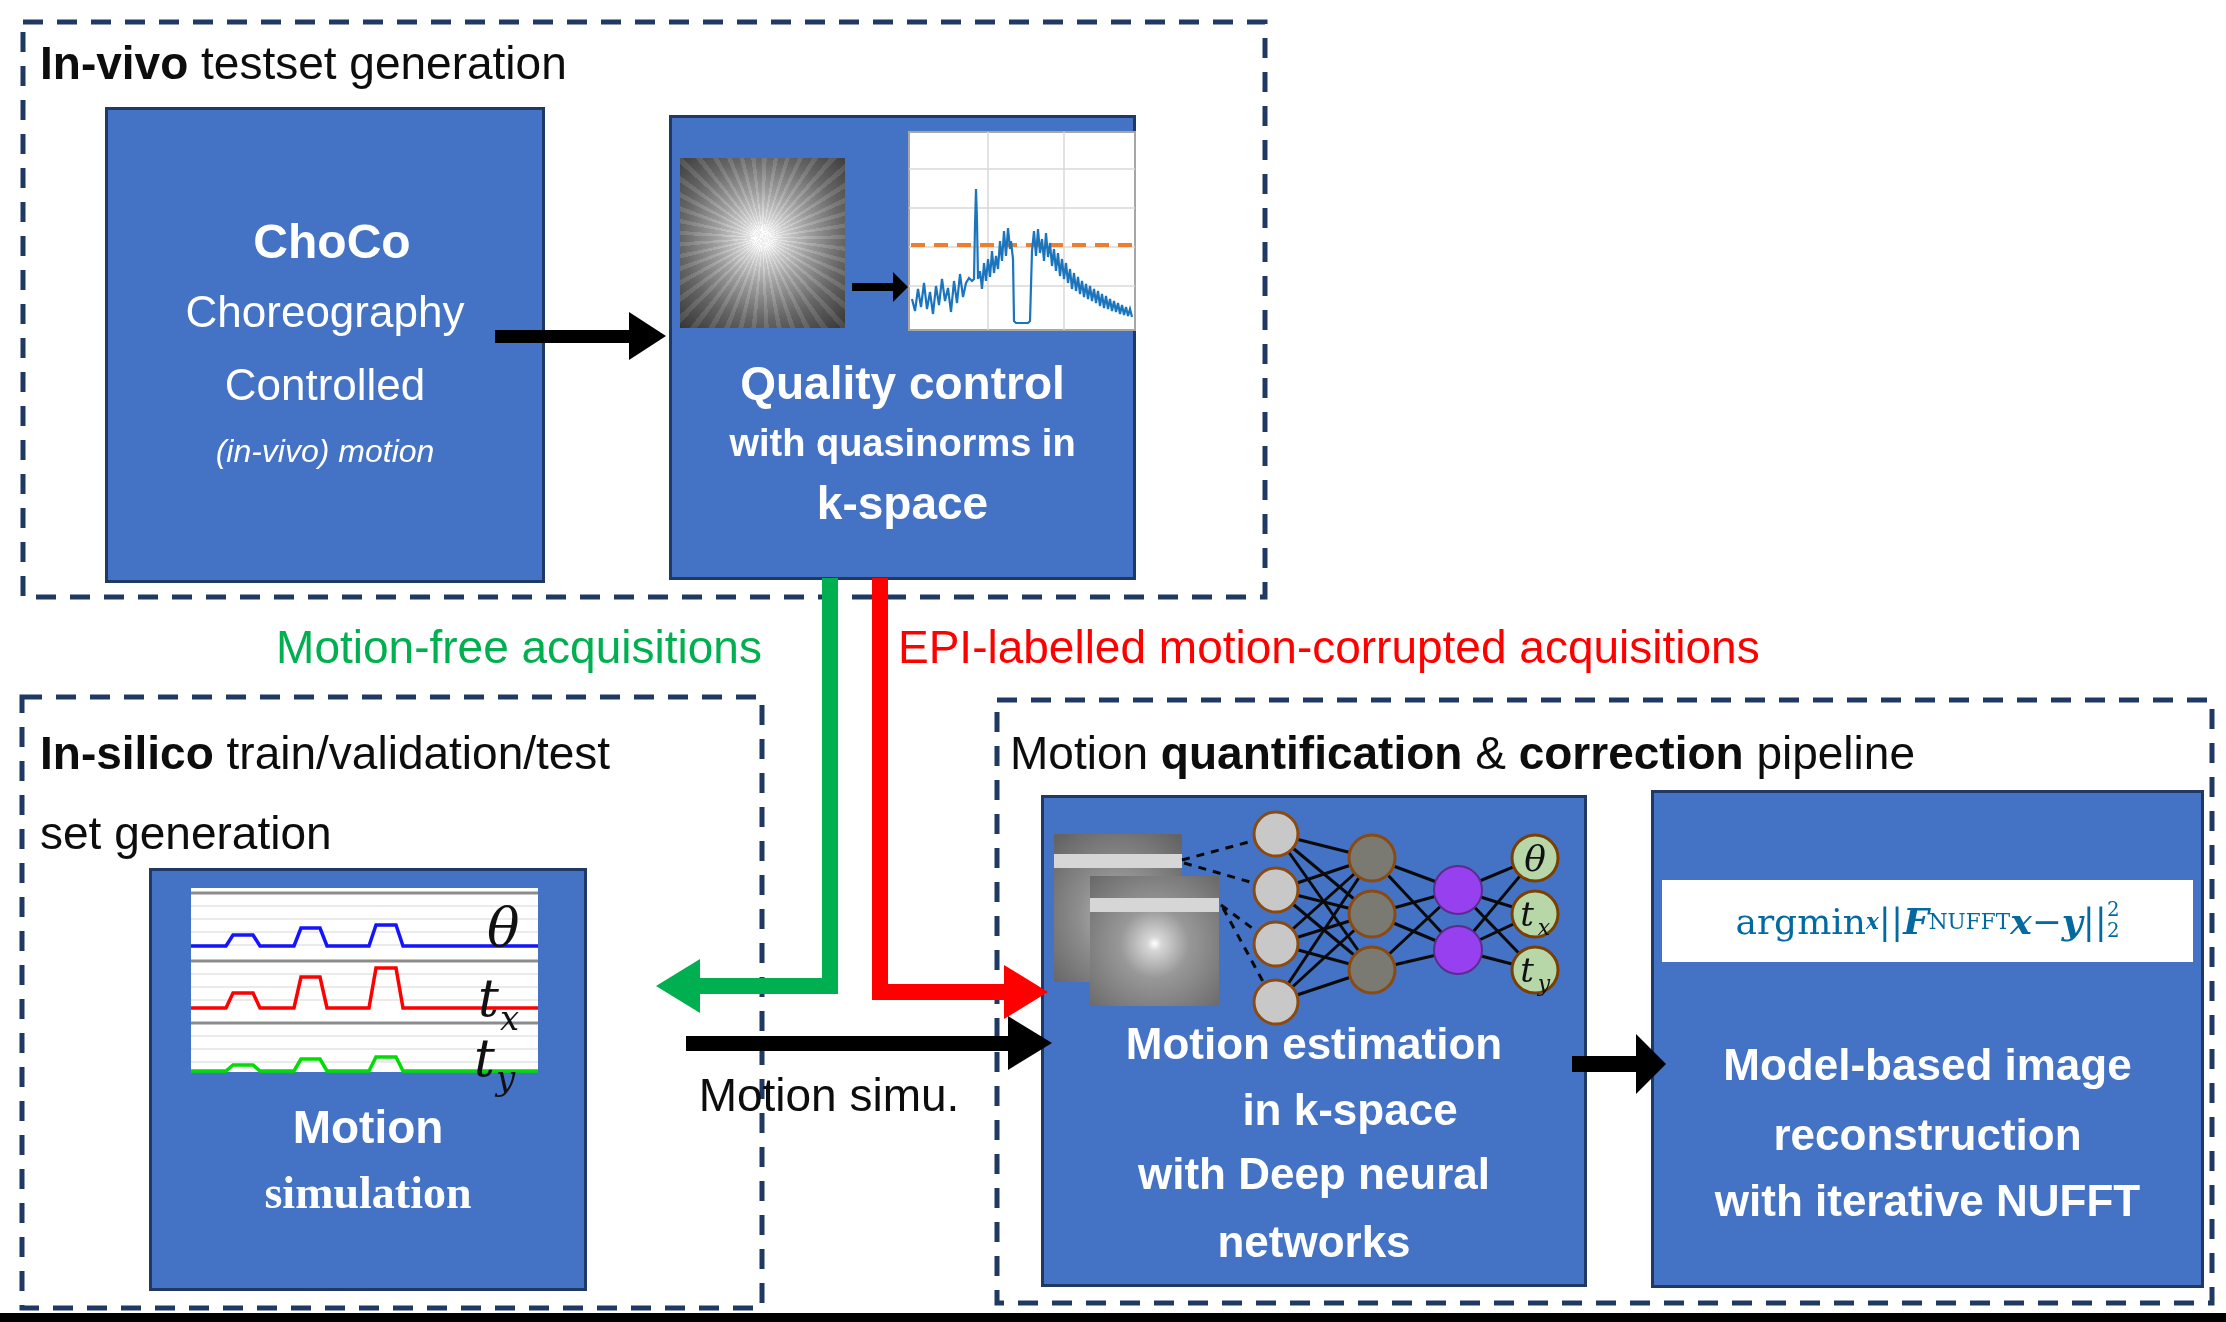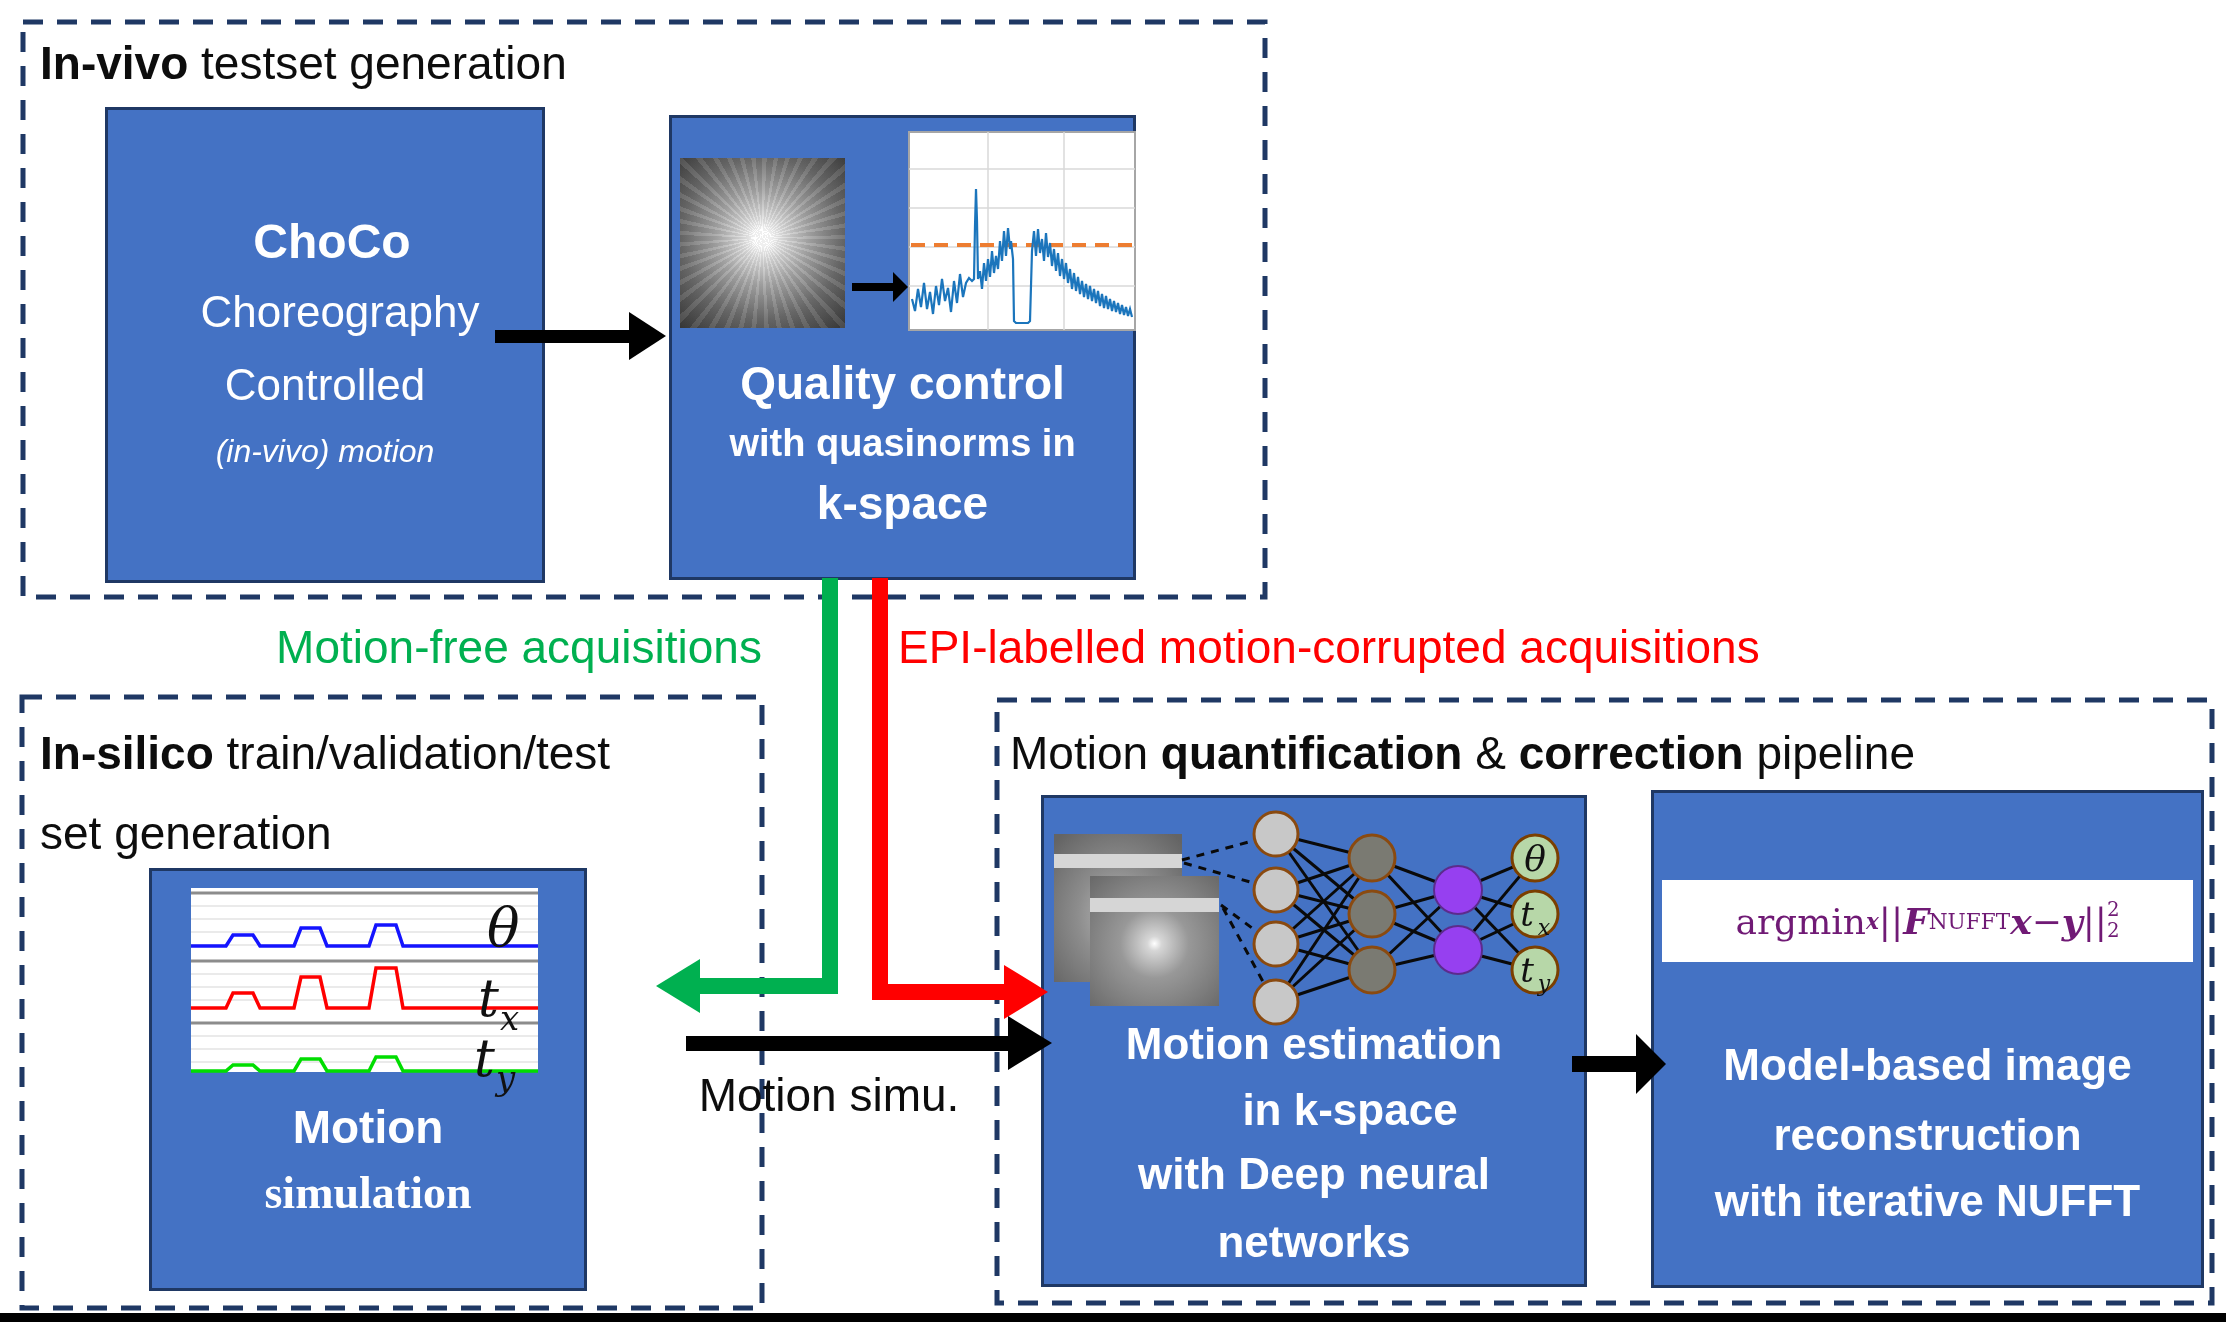--- a/index.html
+++ b/index.html
@@ -11,21 +11,21 @@
   .boxline{position:absolute;color:#fff;text-align:center;white-space:nowrap;z-index:6;}
   .titleline{position:absolute;color:#0d0d0d;white-space:nowrap;z-index:11;}
   .b{font-weight:bold;}
   .kspace{position:absolute;z-index:6;
      background:radial-gradient(circle at 50% 47%, #ffffff 0 7%, #dcdcdc 18%, #a8a8a8 38%, #6c6c6c 66%, #383838 100%);}
   .kspace .rays{position:absolute;inset:0;opacity:.55;
      background:repeating-conic-gradient(from 8deg at 50% 47%, rgba(255,255,255,.16) 0deg 3deg, rgba(15,15,15,.12) 3deg 8deg);}
   .fg{position:absolute;left:0;top:0;z-index:10;pointer-events:none;}
   .bg{position:absolute;left:0;top:0;z-index:1;pointer-events:none;}
   .formula{position:absolute;background:#fff;z-index:6;display:flex;align-items:center;justify-content:center;
-     font-family:"DejaVu Serif",serif;color:#701a75;}
+     font-family:"DejaVu Serif",serif;color:#0369a1;}
   .formula .it{font-style:italic;font-weight:bold;}
   .formula sub{font-size:60%;}
   .supsub{display:inline-flex;flex-direction:column;font-size:55%;line-height:1.05;vertical-align:-6px;}
   .botbar{position:absolute;left:0;top:1313px;width:2226px;height:9px;background:#000;z-index:12;}
 </style>
 </head>
 <body>
 
 <div class="canvas">
 
@@ -34,21 +34,21 @@
     <rect x="22" y="697" width="740" height="611" fill="none" stroke="#1F3864" stroke-width="5" stroke-dasharray="20 14"></rect>
     <rect x="997" y="700" width="1215" height="603" fill="none" stroke="#1F3864" stroke-width="5" stroke-dasharray="20 14"></rect>
   </svg>
 
   <div class="titleline" style="left:40px;top:36px;font-size:46px;">
     <span class="b">In-vivo</span><span> testset generation</span>
   </div>
 
   <div class="bluebox" style="left:105px;top:107px;width:440px;height:476px;"></div>
   <div class="boxline b" style="left:105px;top:214px;width:440px;font-size:48px;padding-left:7px;">ChoCo</div>
-  <div class="boxline" style="left:120px;top:287px;width:440px;font-size:44px;">Choreography</div>
+  <div class="boxline" style="left:105px;top:287px;width:440px;font-size:44px;">Choreography</div>
   <div class="boxline" style="left:105px;top:360px;width:440px;font-size:44px;">Controlled</div>
   <div class="boxline" style="left:105px;top:433px;width:440px;font-size:32px;font-style:italic;">(in-vivo) motion</div>
 
   <div class="bluebox" style="left:669px;top:115px;width:467px;height:465px;"></div>
   <div class="kspace" style="left:680px;top:158px;width:165px;height:170px;">
       <div class="rays"></div>
     </div>
 
   <svg class="abs" style="left:908px;top:131px;z-index:6;" width="228" height="200">
     <rect x="1" y="1" width="226" height="198" fill="#ffffff" stroke="#a6a6a6" stroke-width="2"></rect>

